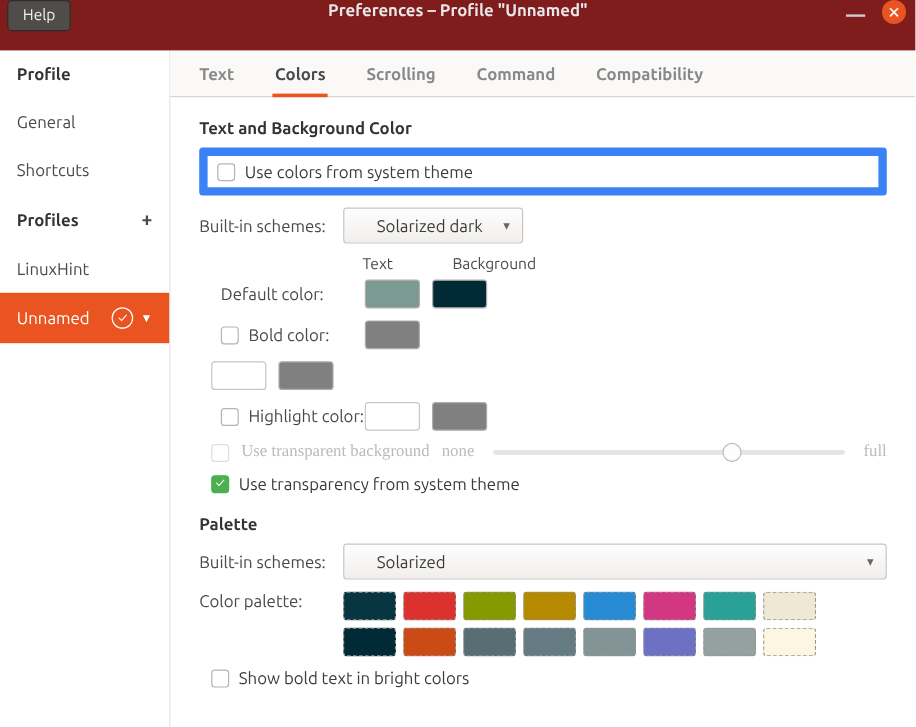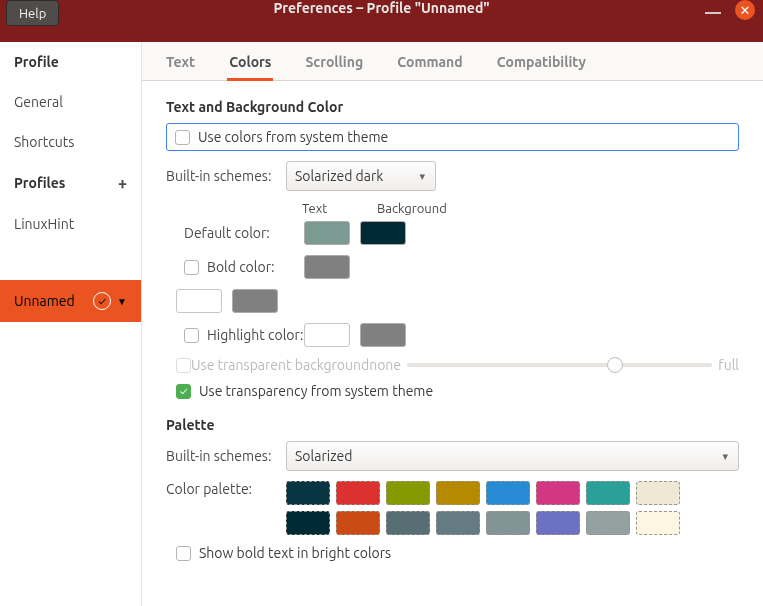--- a/index.html
+++ b/index.html
@@ -9,52 +9,52 @@
 .help-btn { background: #504c49; color: #eee; height: 26px; padding: 0 12px; margin-left: 6px; border-radius: 4px; display: flex; align-items: center; font-size: 13px; border: 1px solid #2c2c2c; }
 .title-text { position: absolute; left: 50%; transform: translateX(-50%); font-weight: bold; font-size: 14px; color: #e8e8e8; }
 .win-controls { position: absolute; right: 8px; display: flex; gap: 14px; align-items: center; }
 .win-min { width: 16px; height: 2px; background: #ccc; margin-top: 6px; }
 .win-close { width: 20px; height: 20px; border-radius: 50%; background: #e95420; display: flex; align-items: center; justify-content: center; color: #fff; font-size: 13px; }
 
 .container { display: flex; height: calc(100% - 34px); }
 .sidebar { width: 142px; background: #fff; border-right: 1px solid #e5e5e5; }
 .sb-item { padding: 12px 14px; font-size: 14px; color: #4a4a4a; position: relative; display: flex; align-items: center; justify-content: space-between; }
 .sb-head { font-weight: bold; color: #333; }
-.sb-selected { background: #e95420; color: #000000; margin-top: 36px; }
+.sb-selected { background: #e95420; color: #ffffff; }
 .sb-selected .sel-icon { width: 18px; height: 18px; border: 1.5px solid #fff; border-radius: 50%; display: inline-flex; align-items: center; justify-content: center; font-size: 11px; }
 .sb-selected .arrow-down { font-size: 10px; margin-left: 6px; }
 .plus { font-size: 16px; color: #4a4a4a; }
 
 .main { flex: 1; display: flex; flex-direction: column; overflow-y: auto; }
 .tabs { display: flex; gap: 34px; padding: 12px 24px 0 24px; border-bottom: 1px solid #d9d6d2; background: #faf9f8; }
 .tab { padding-bottom: 10px; color: #888; font-weight: 600; font-size: 14px; position: relative; }
 .tab.active { color: #4a4a4a; text-align: center; }
 .tab.active::after { content: ""; position: absolute; left: -2px; right: -2px; bottom: -1px; height: 3px; background: #e95420; }
 
 .content { padding: 18px 24px; }
 .section-title { font-weight: bold; color: #333; margin-bottom: 8px; }
 .row { display: flex; align-items: center; margin-bottom: 10px; }
-.wide-check { border: 1px solid #3b82f6; border-radius: 3px; padding: 5px 8px; display: flex; align-items: center; gap: 8px; margin-bottom: 10px; }
+.wide-check { border: 7px solid #3b82f6; border-radius: 3px; padding: 5px 8px; display: flex; align-items: center; gap: 8px; margin-bottom: 10px; }
 .chk { width: 15px; height: 15px; border: 1px solid #b8b4b0; border-radius: 3px; background: #fff; display: inline-flex; align-items: center; justify-content: center; flex-shrink: 0; }
 .chk.checked { background: #4caf50; border-color: #4caf50; color: #fff; font-size: 11px; }
 .chk.disabled { border-color: #ddd; }
 .label-col { width: 120px; color: #4a4a4a; padding-left: 8px; }
 .label-col.nopad { padding-left: 0; }
-.dropdown { border: 1px solid #c9c5c0; border-radius: 3px; padding: 6px 30px 6px 8px; background: linear-gradient(#fdfdfd,#f1efed); position: relative; min-width: 150px; }
+.dropdown { border: 1px solid #c9c5c0; border-radius: 3px; padding: 6px 30px 6px 27px; background: linear-gradient(#fdfdfd,#f1efed); position: relative; min-width: 150px; }
 .dropdown::after { content: "▾"; position: absolute; right: 10px; top: 50%; transform: translateY(-50%); color: #666; font-size: 11px; }
 .dropdown.wide { flex: 1; }
 
 .color-grid-head { display: flex; margin-left: 136px; gap: 20px; margin-bottom: 6px; }
 .color-grid-head span { width: 55px; text-align: left; color: #4a4a4a; font-size: 13px; }
 .swatch { width: 46px; height: 24px; border: 1px solid #b0aca8; border-radius: 3px; margin-right: 10px; }
 .swatch.sw-outline { background: #fff; border: 1px solid #c9c5c0; }
 .indent { padding-left: 10px; }
 .indent .label-col { width: 128px; display: flex; align-items: center; gap: 8px; }
 
-.trans-row { padding-left: 10px; display: flex; align-items: center; color: #bbb; margin: 8px 0 10px 0; }
+.trans-row { padding-left: 10px; display: flex; align-items: center; gap: 10px; color: #bbb; margin: 8px 0 10px 0; font-family: Liberation Serif, serif; }
 .slider { flex: 1; height: 4px; background: #e6e3e0; border-radius: 2px; position: relative; margin: 0 6px; }
 .slider .thumb { position: absolute; right: 32%; top: 50%; transform: translate(50%,-50%); width: 16px; height: 16px; border-radius: 50%; background: #fdfdfd; border: 1px solid #c0bcb8; }
 
 .palette-grid { display: grid; grid-template-columns: repeat(8, 44px); gap: 6px; }
 .psw { width: 44px; height: 24px; border: 1px dashed #9a958f; border-radius: 3px; }
 
 </style>
 </head>
 <body>
 

